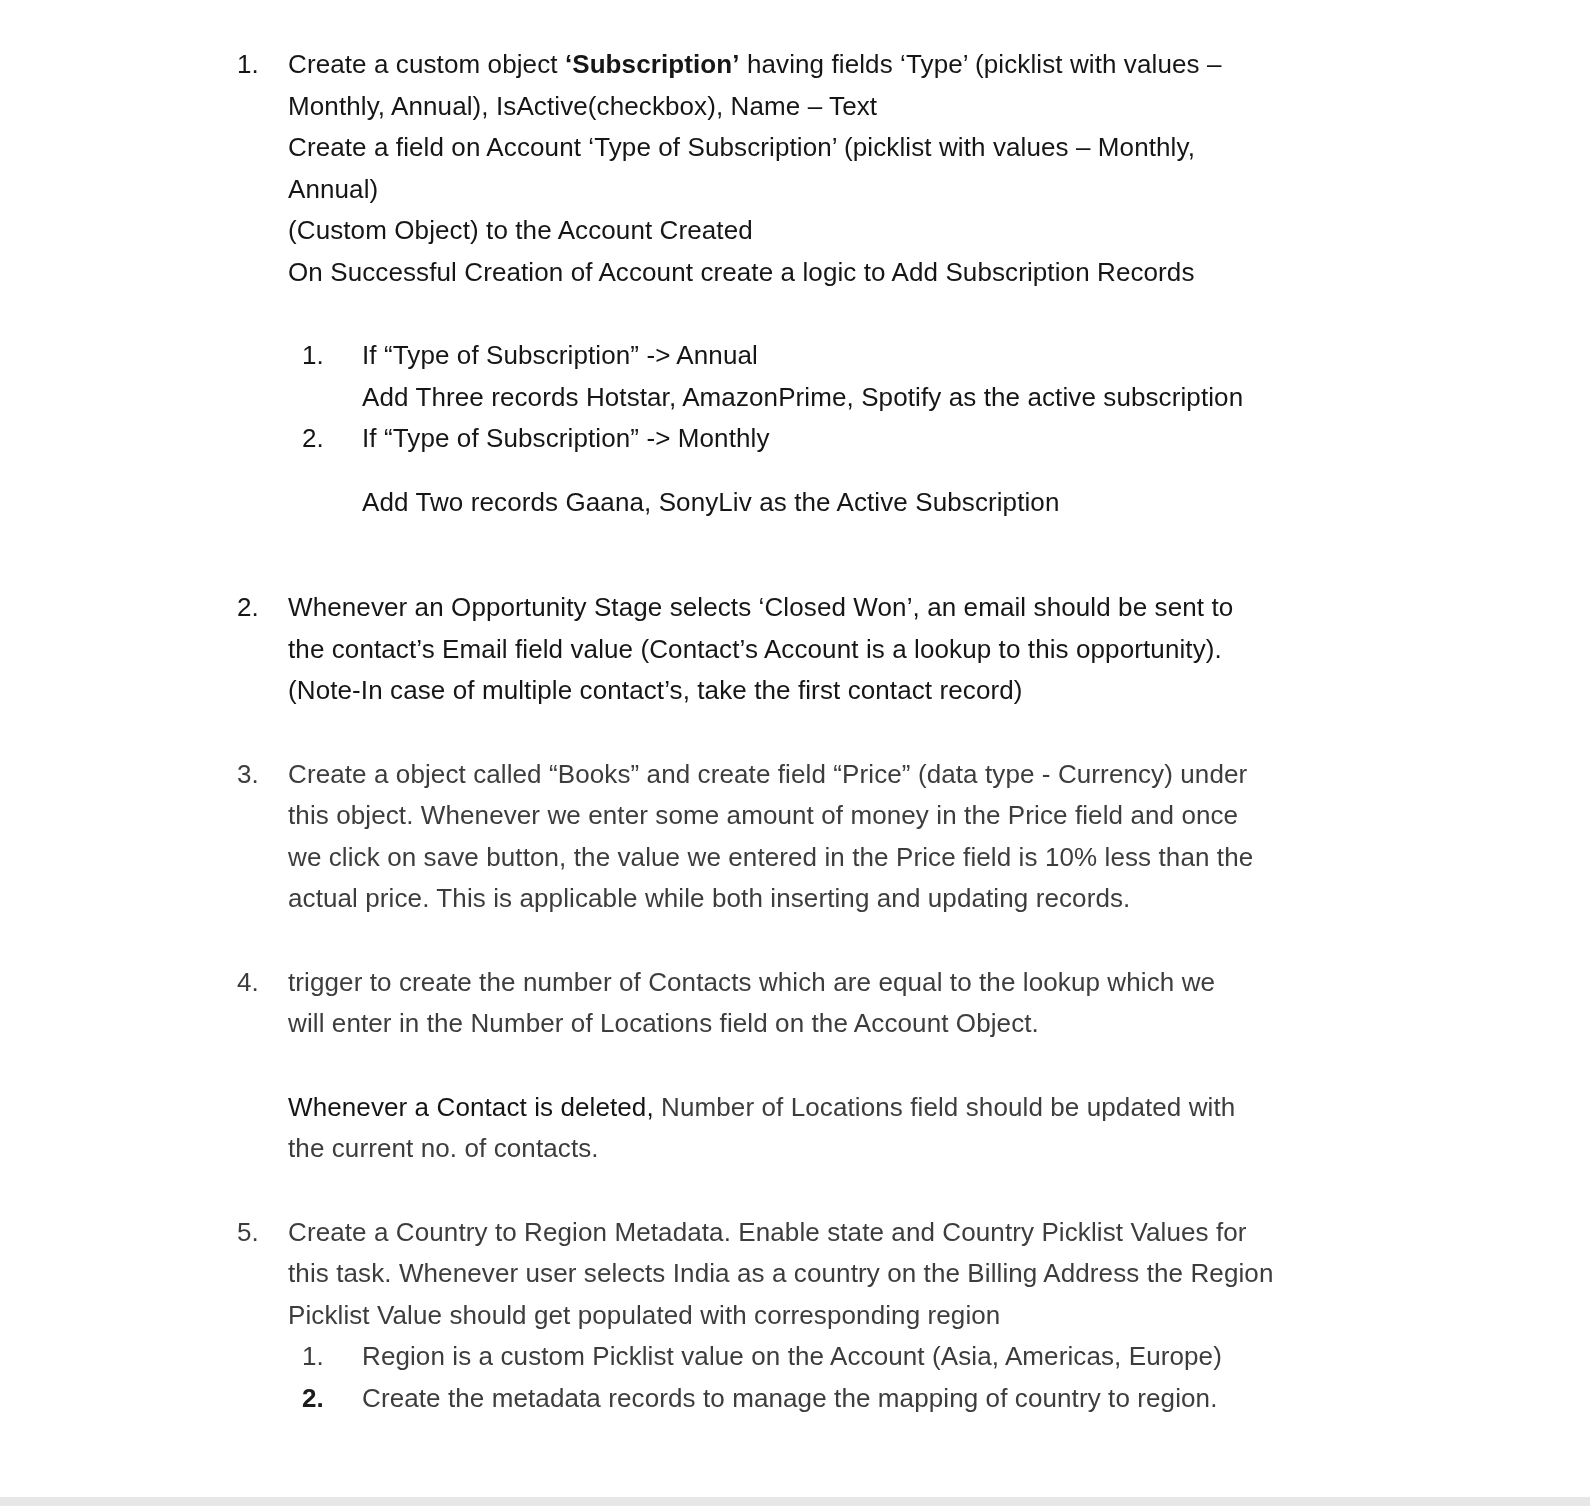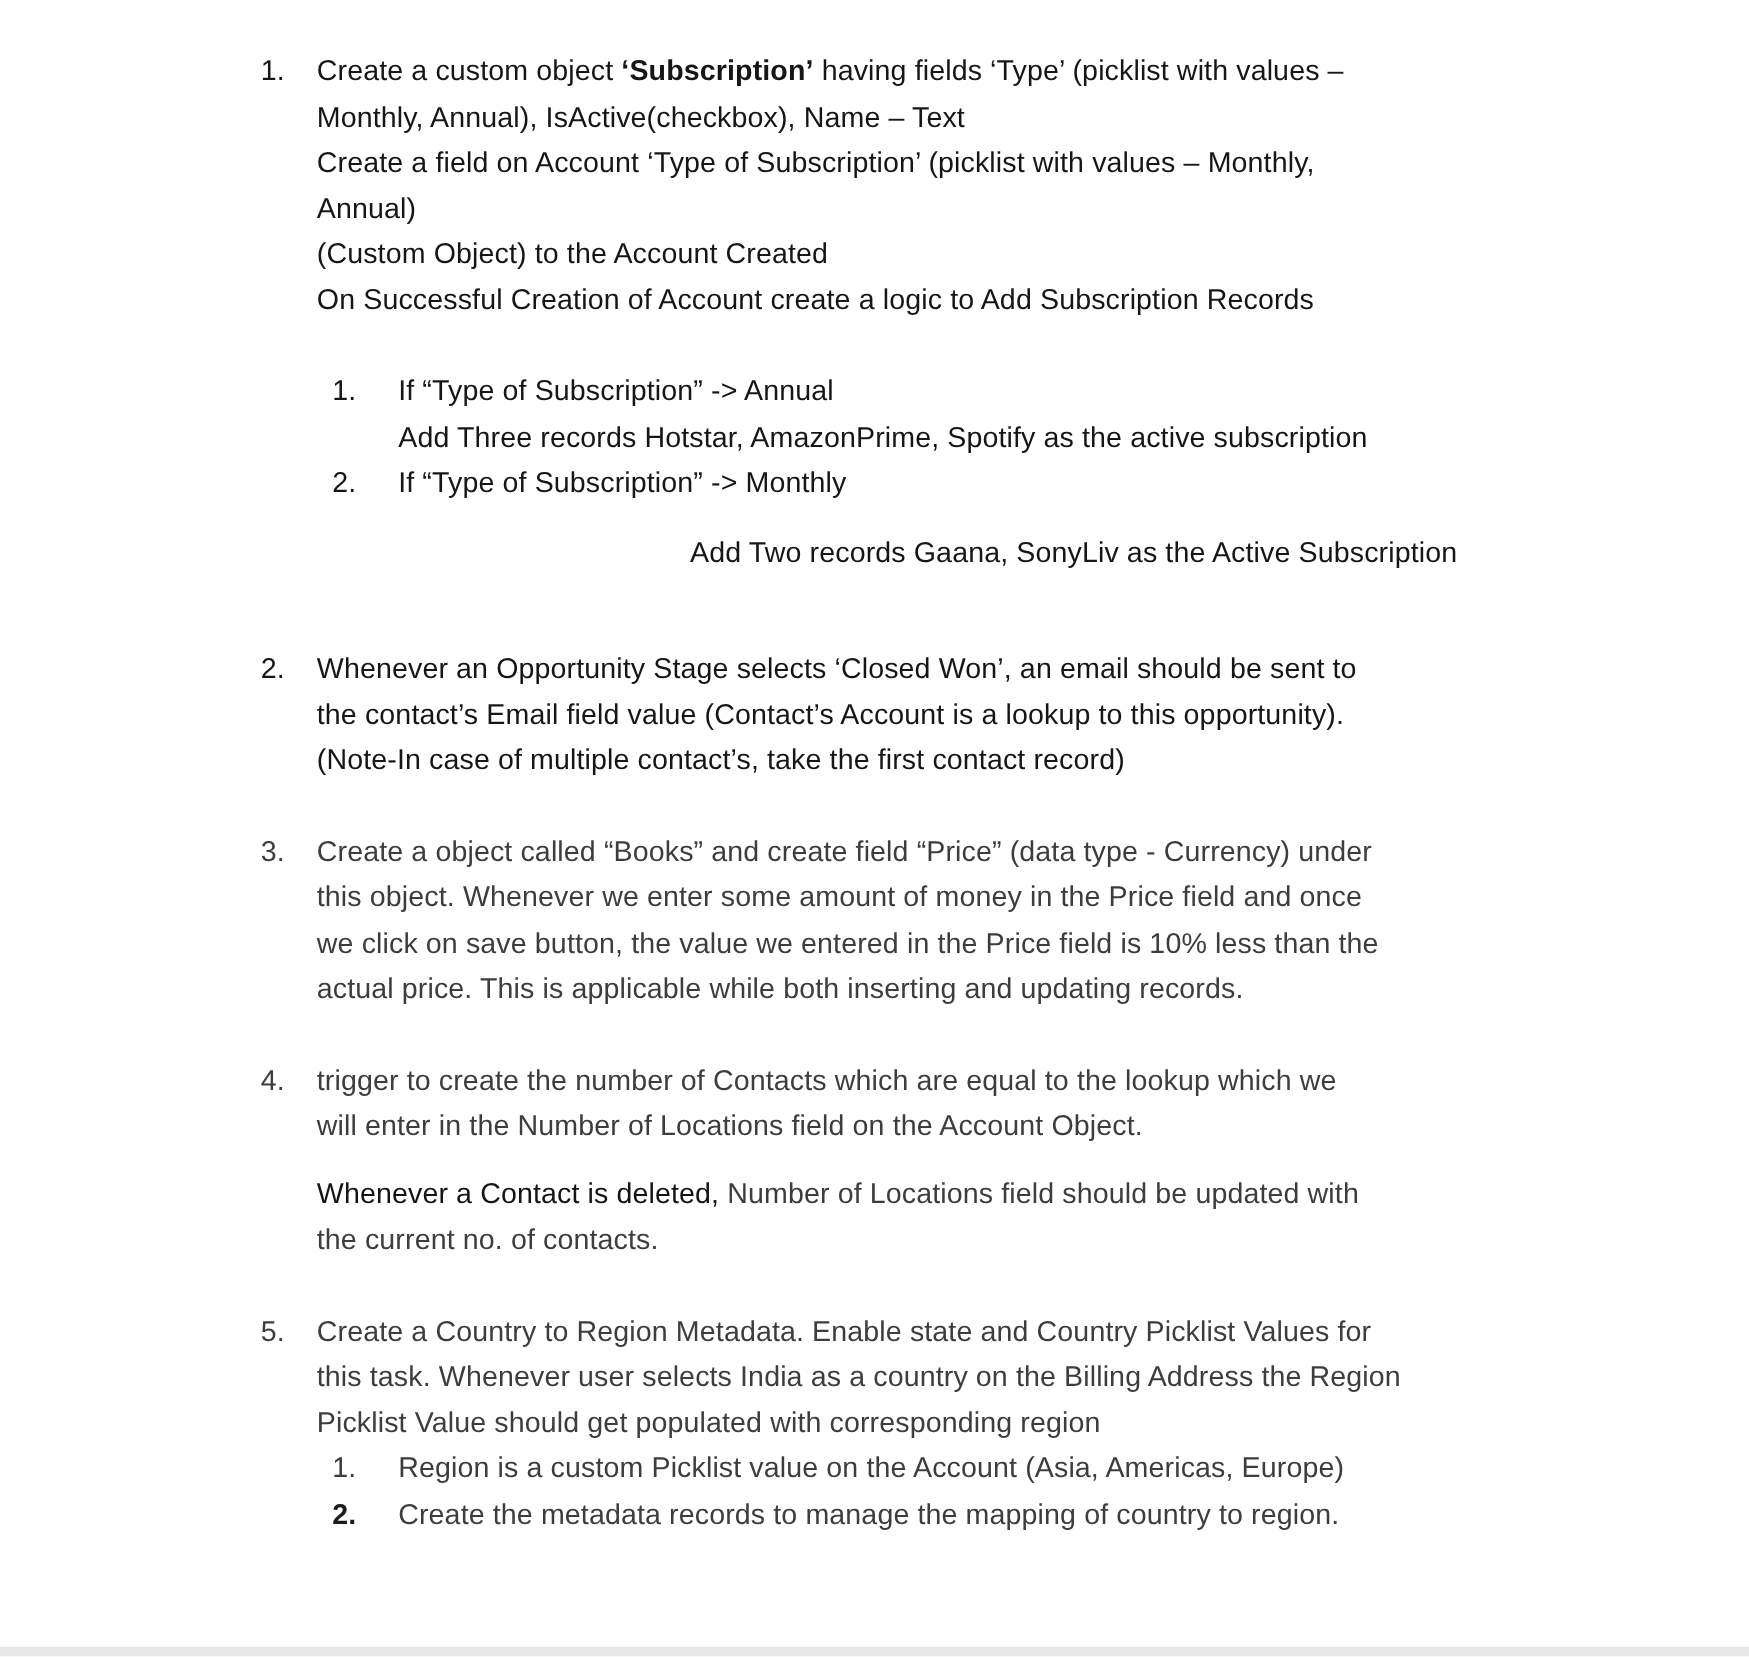--- a/index.html
+++ b/index.html
@@ -40,22 +40,22 @@
   .black-run { color: #141414; }
   b { font-weight: bold; margin-top: 32px; }
 
   .sublist { margin-left: 14px; margin-top: 42px; }
   .subitem { display: flex; align-items: flex-start; }
   .subnum { flex: 0 0 60px; width: 60px; }
   .subnum.bold { font-weight: bold; color: #1c1c1c; }
 
   .gap-item   { margin-top: 42px; }
   .gap-item-lg{ margin-top: 64px; }
-  .gap-para   { margin-top: 20px; }
-  .gap-small  { margin-top: 22px; text-align: center; }
+  .gap-para   { margin-top: 42px; }
+  .gap-small  { margin-top: 22px; }
 
   .bottom-edge {
     position: absolute;
     left: 0;
     bottom: 0;
     width: 1590px;
     height: 9px;
     background: #e7e7e7;
   }
 </style>

